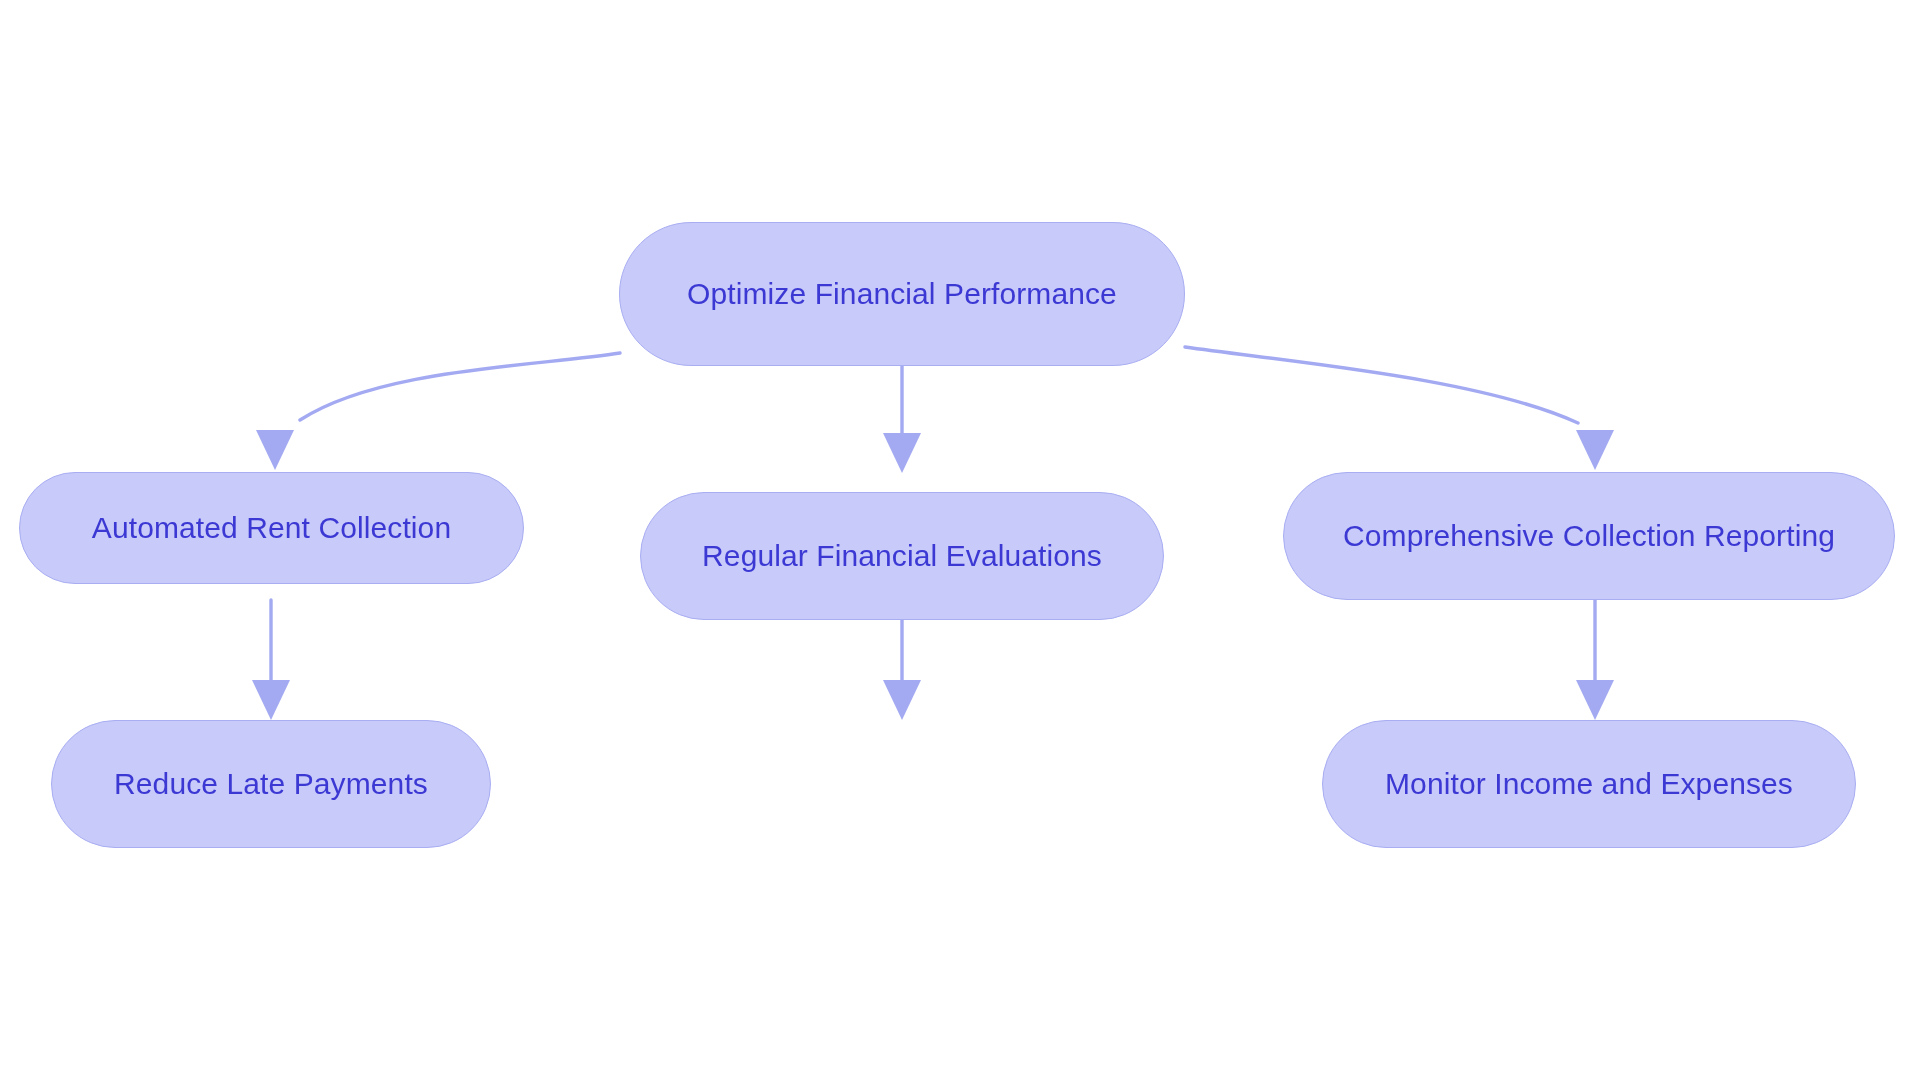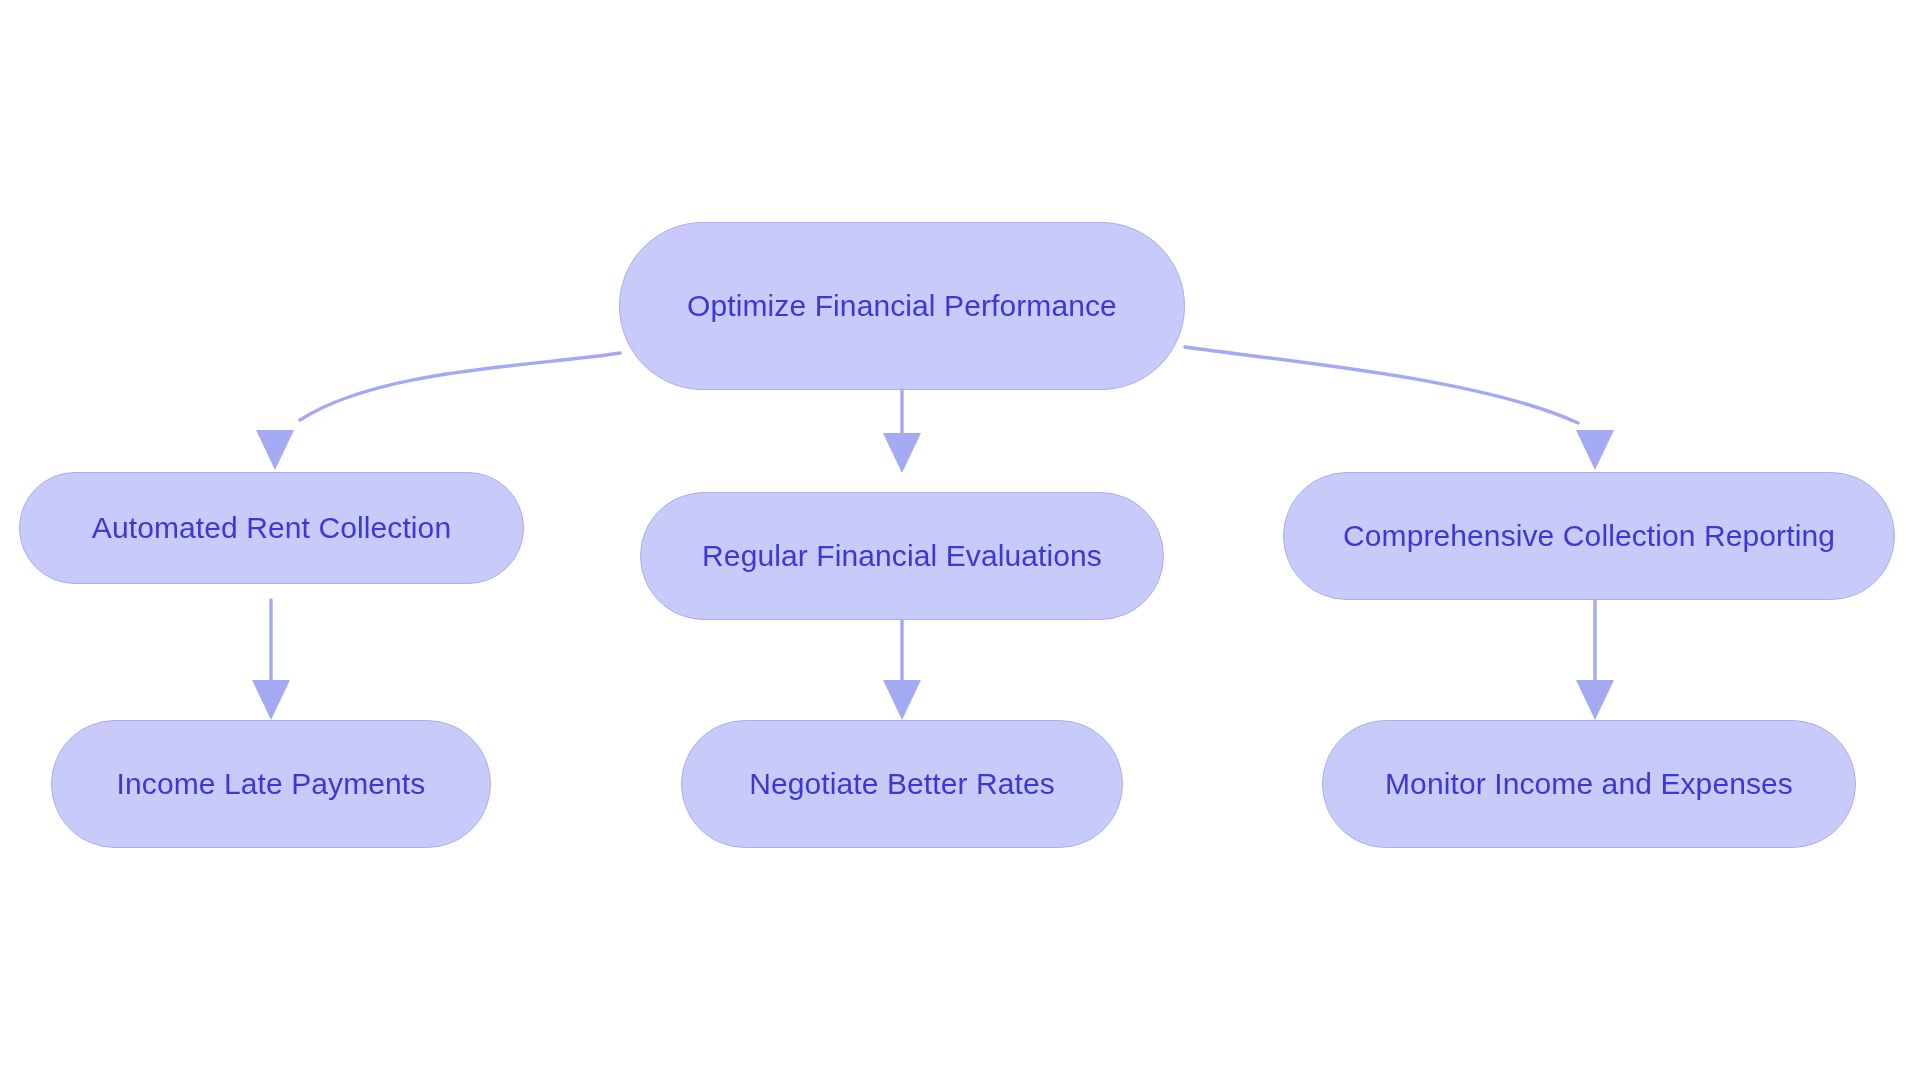--- a/index.html
+++ b/index.html
@@ -72,41 +72,38 @@
     <path d="M 271 600 L 271 685" fill="none" stroke="#a3aaf2" stroke-width="3.4" stroke-linecap="round"></path>
     <polygon points="252,680 290,680 271,720" fill="#a3aaf2"></polygon>
 
     <path d="M 902 600 L 902 685" fill="none" stroke="#a3aaf2" stroke-width="3.4" stroke-linecap="round"></path>
     <polygon points="883,680 921,680 902,720" fill="#a3aaf2"></polygon>
 
     <path d="M 1595 600 L 1595 685" fill="none" stroke="#a3aaf2" stroke-width="3.4" stroke-linecap="round"></path>
     <polygon points="1576,680 1614,680 1595,720" fill="#a3aaf2"></polygon>
   </svg>
 
-  <div class="node" style="left:619px; top:222px; width:566px; height:168px;">
+  <div class="node" style="left:619px; top:222px; width:566px; height:144px;">
     <span class="node-label">Optimize Financial Performance</span>
   </div>
 
   <div class="node" style="left:19px; top:472px; width:505px; height:112px;">
     <span class="node-label">Automated Rent Collection</span>
   </div>
 
   <div class="node" style="left:640px; top:492px; width:524px; height:128px;">
     <span class="node-label">Regular Financial Evaluations</span>
   </div>
 
   <div class="node" style="left:1283px; top:472px; width:612px; height:128px;">
     <span class="node-label">Comprehensive Collection Reporting</span>
   </div>
 
   <div class="node" style="left:51px; top:720px; width:440px; height:128px;">
-    <span class="node-label">Income Late Payments</span>
+    <span class="node-label">Reduce Late Payments</span>
   </div>
 
-  <div class="node" style="left:681px; top:720px; width:442px; height:128px;">
-    <span class="node-label">Negotiate Better Rates</span>
-  </div>
 
   <div class="node" style="left:1322px; top:720px; width:534px; height:128px;">
     <span class="node-label">Monitor Income and Expenses</span>
   </div>
 
 </div>
 
 </body></html>

